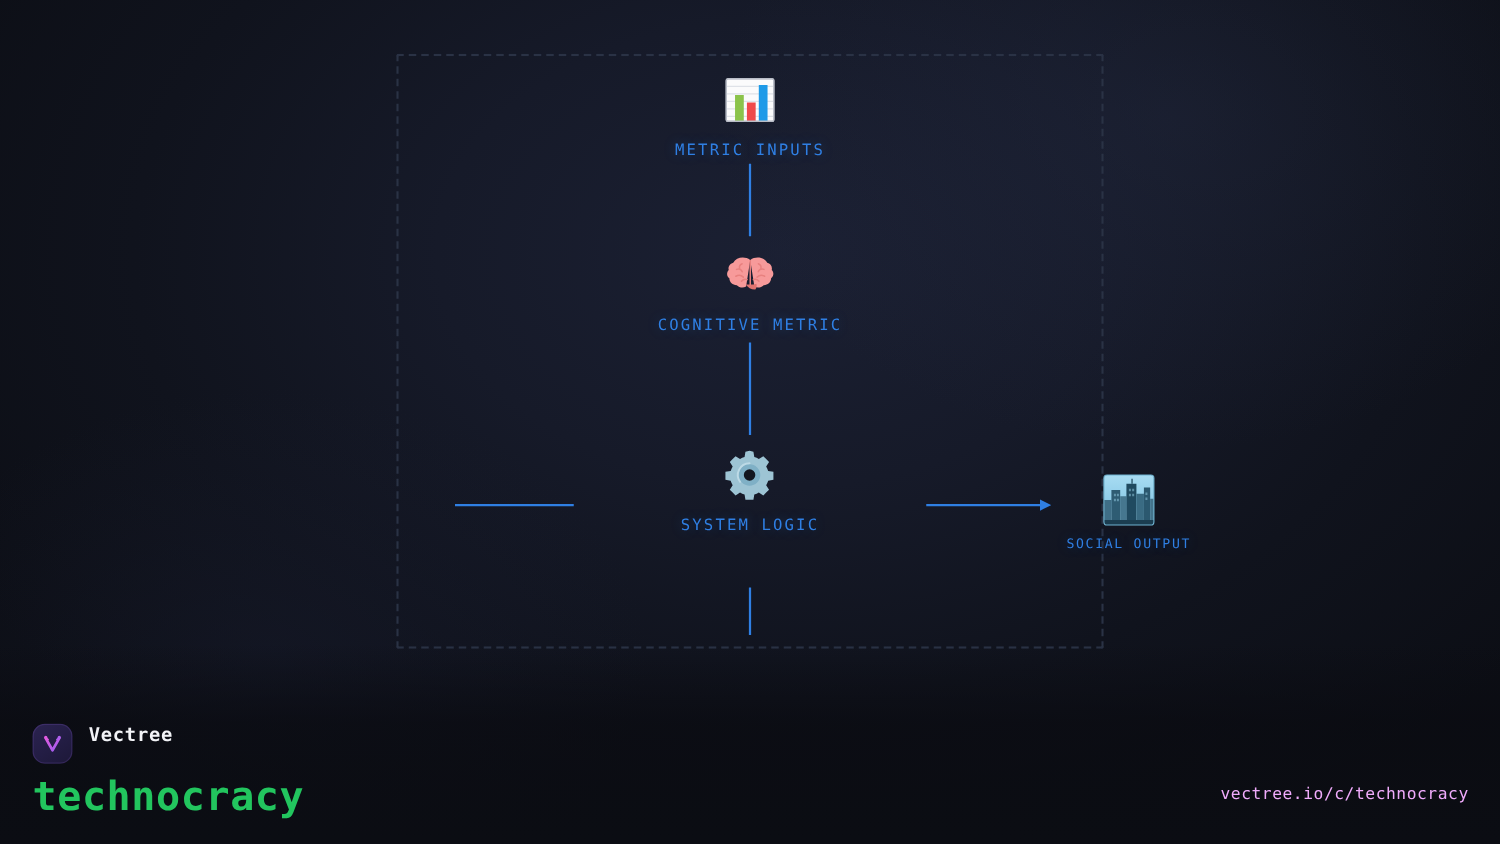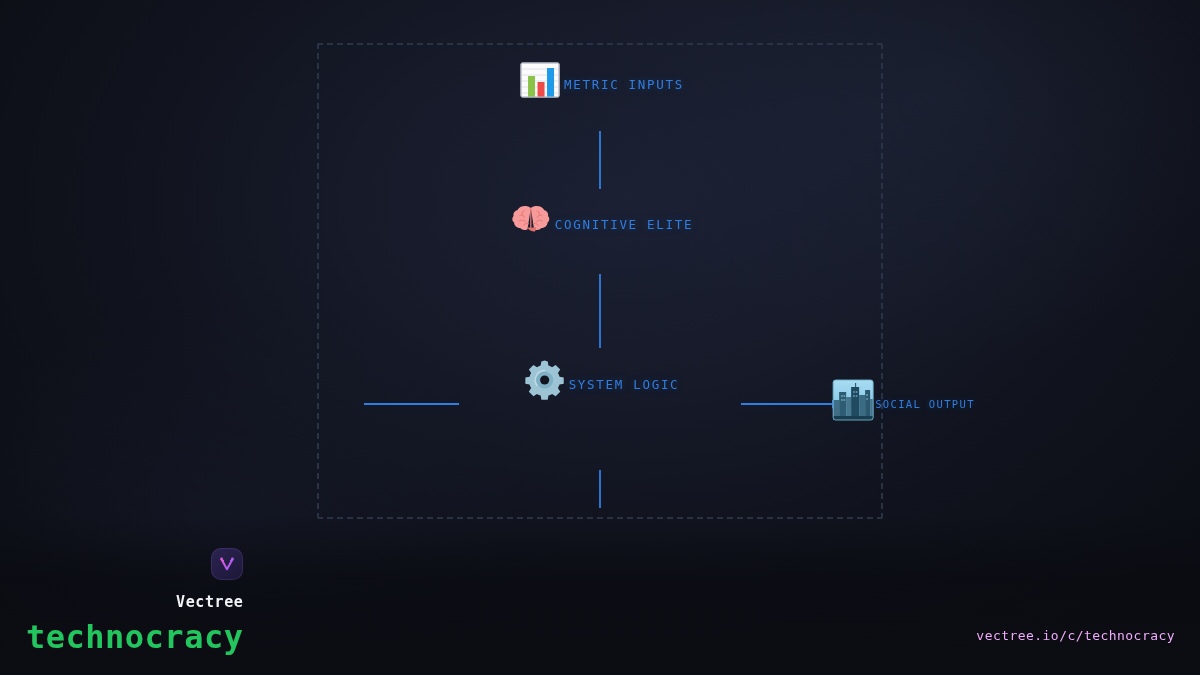--- a/index.html
+++ b/index.html
@@ -45,21 +45,21 @@
   }
 
   #canvas { position:absolute; inset:0; }
 
   
   #connectors { position:absolute; left:0; top:0; width:1200px; height:675px; pointer-events:none; }
 
   
   .node {
     position:absolute;
-    display:flex; flex-direction:row; align-items:center;
+    display:flex; flex-direction:column; align-items:center;
     transform:translateX(-50%);
   }
   .node-icon {
     width:48px; height:48px;
     display:flex; align-items:center; justify-content:center;
     position:relative;
   }
   .node-icon svg { display:block; }
   .node-label {
     margin-top:8px;
@@ -82,21 +82,21 @@
   #node-system-logic    { left:600px; top:356px; }
   #node-energy-units    { left:337px; top:380px; }
   #node-social-output   { left:903px; top:378px; }
 
   
   #branding {
     position:absolute;
     left:26px; bottom:22px;
     display:flex; flex-direction:column; gap:10px;
   }
-  #brand-row { display:flex; align-items:flex-end; gap:13px;flex-direction:column; }
+  #brand-row { display:flex; align-items:flex-start; gap:13px; }
   #brand-logo {
     width:32px; height:32px; border-radius:10px;
     background:linear-gradient(145deg,#2b2350 0%, #231d44 55%, #1d1838 100%);
     box-shadow:0 0 0 1px rgba(130,90,200,0.22) inset;
     display:flex; align-items:center; justify-content:center;
     flex:none;
   }
   #brand-name {
     color:#f2f3f7;
     font-size:15px;
@@ -176,21 +176,21 @@
           <path d="M13 19.5c1.8-0.6 3.8 0.2 4.6 1.9"></path>
           <path d="M12.5 25c1.9-1.2 4.4-0.9 6 0.7"></path>
           <path d="M17 29c1.1-1.3 2.9-1.8 4.5-1.3"></path>
           <path d="M30.5 15c1.6 0.6 2.4 2.2 2 3.8"></path>
           <path d="M35 19.5c-1.8-0.6-3.8 0.2-4.6 1.9"></path>
           <path d="M35.5 25c-1.9-1.2-4.4-0.9-6 0.7"></path>
           <path d="M31 29c-1.1-1.3-2.9-1.8-4.5-1.3"></path>
         </g>
       </svg>
     </div>
-    <div class="node-label">COGNITIVE ELITE</div>
+    <div class="node-label">COGNITIVE METRIC</div>
   </div>
 
   <div class="node" id="node-system-logic">
     <div class="node-icon">
       <svg width="48" height="48" viewBox="0 0 48 48">
         <path fill="#9dc4d4" d="M24 4.5l3.1 0.9 0.7 4.2c1.3 0.4 2.5 0.9 3.6 1.6l3.6-2.3 2.3 2.3 2.3 2.3-2.3 3.6c0.7 1.1 1.2 2.3 1.6 3.6l4.2 0.7 0 3.2 0 3.2-4.2 0.7c-0.4 1.3-0.9 2.5-1.6 3.6l2.3 3.6-2.3 2.3-2.3 2.3-3.6-2.3c-1.1 0.7-2.3 1.2-3.6 1.6l-0.7 4.2-3.2 0-3.2 0-0.7-4.2c-1.3-0.4-2.5-0.9-3.6-1.6l-3.6 2.3-2.3-2.3-2.3-2.3 2.3-3.6c-0.7-1.1-1.2-2.3-1.6-3.6l-4.2-0.7 0-3.2 0-3.2 4.2-0.7c0.4-1.3 0.9-2.5 1.6-3.6l-2.3-3.6 2.3-2.3 2.3-2.3 3.6 2.3c1.1-0.7 2.3-1.2 3.6-1.6l0.7-4.2z"></path>
         <circle cx="24" cy="24" r="8.6" fill="#7fb0c6"></circle>
         <circle cx="24" cy="24" r="4.6" fill="#13161f"></circle>
         <path d="M24 14.6a9.4 9.4 0 0 0-7.6 14.9" fill="none" stroke="#c8e2ec" stroke-width="1.5" stroke-linecap="round" opacity="0.75"></path>
       </svg>

